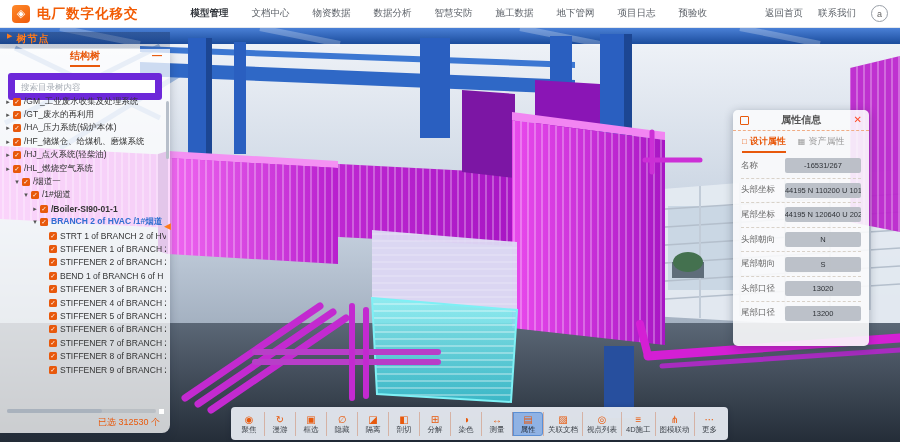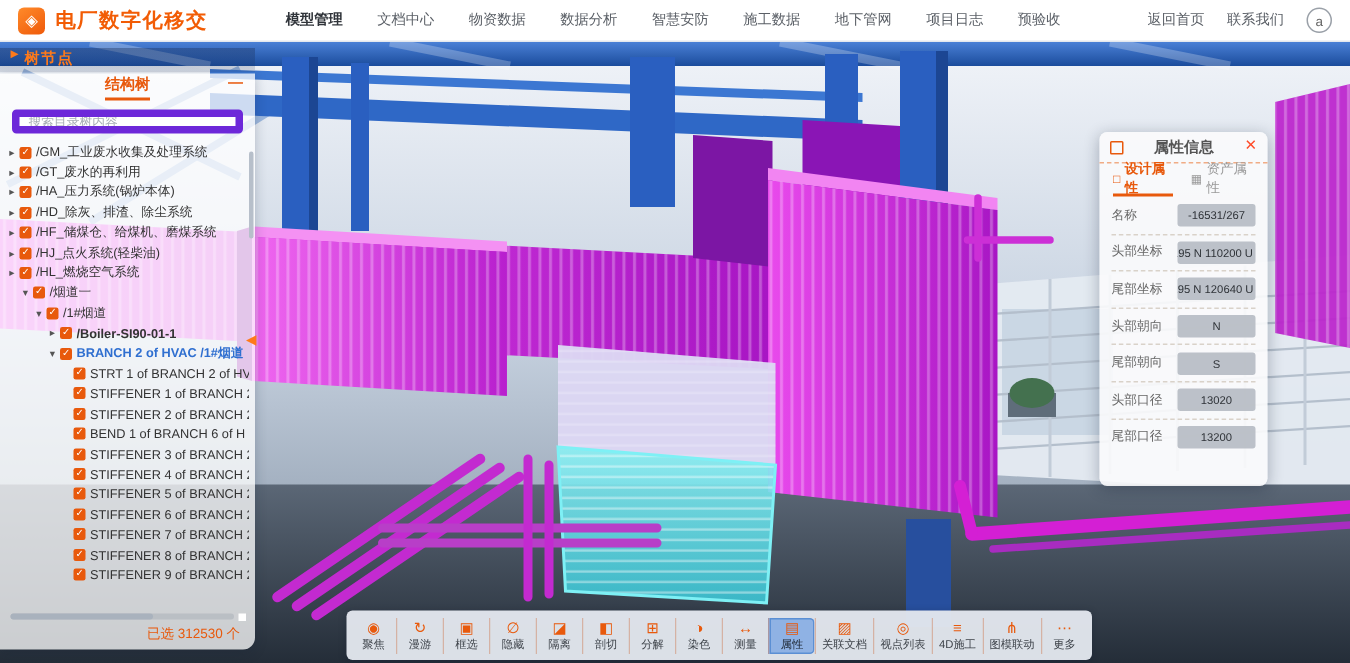--- a/index.html
+++ b/index.html
@@ -30,21 +30,21 @@
             display:flex;align-items:flex-start;padding-left:7px;box-sizing:border-box;
             background:linear-gradient(rgba(25,45,85,.38),rgba(25,45,85,.12));}
   .tree-hdr .tri{color:#ff7a1a;font-size:7px;margin-right:4px;}
   .tree-hdr .t{color:#ff7a1a;font-size:10px;font-weight:bold;letter-spacing:1px;}
   .tree-panel{position:absolute;left:0;top:49px;width:170px;height:384px;z-index:10;
               background:rgba(255,255,255,.76);border-radius:0 0 8px 0;
               box-shadow:0 2px 8px rgba(20,30,50,.25);box-sizing:border-box;}
   .tab-row{position:relative;height:21px;display:flex;align-items:flex-start;justify-content:center;}
   .tab{font-size:10px;color:#e8590c;font-weight:bold;padding-bottom:2px;border-bottom:2px solid #e8590c;cursor:pointer;}
   .minimize{position:absolute;right:8px;top:2px;color:#e8590c;font-size:10px;font-weight:bold;cursor:pointer;line-height:10px;}
-  .search{display:block;width:154px;margin:3px auto 2px auto;height:16px;border:5px solid #6d28d9;
+  .search{display:block;width:154px;margin:3px auto 2px auto;height:27px;border:7px solid #6d28d9;
           border-radius:3px;background:#fff;font-size:8.5px;padding:0 6px;box-sizing:border-box;color:#444;
           font-family:inherit;outline:none;}
   .search::placeholder{color:#a8aeb6;}
   .tree-list{position:absolute;top:46px;left:0;right:4px;bottom:30px;overflow:hidden;}
   .tree-row{height:13.4px;display:flex;align-items:center;white-space:nowrap;cursor:pointer;}
   .arr{width:8px;font-size:7px;color:#555;text-align:center;flex:0 0 8px;}
   .arr[data-arrow="right"]::before{content:"▸";}
   .arr[data-arrow="down"]::before{content:"▾";}
   .cb{flex:0 0 8px;width:8px;height:8px;background:#e8590c;border-radius:1.5px;margin:0 3px 0 1px;
       color:#fff;font-size:6.5px;line-height:8px;text-align:center;}
@@ -52,21 +52,21 @@
   .tree-row .lbl{font-size:8.5px;color:#333;overflow:hidden;text-overflow:clip;}
   .tree-row.highlight .lbl{color:#2f6fd0;font-weight:bold;}
   .vscroll{position:absolute;right:1px;top:52px;width:3px;height:58px;background:#b7bfca;border-radius:2px;}
   .collapse-handle{position:absolute;right:-1px;top:172px;color:#ff7a1a;font-size:9px;cursor:pointer;}
   .hscroll{position:absolute;left:7px;right:14px;bottom:20px;height:4px;background:rgba(120,130,145,.22);border-radius:2px;}
   .hscroll .thumb{width:64%;height:4px;background:#a9b2bd;border-radius:2px;}
   .hscroll-box{position:absolute;right:6px;bottom:19px;width:5px;height:5px;background:#fff;}
   .sel-count{position:absolute;right:10px;bottom:4px;color:#e8590c;font-size:9px;}
 
   
-  .props{position:absolute;left:733px;top:88px;width:112px;height:236px;z-index:10;
+  .props{position:absolute;left:733px;top:110px;width:136px;height:236px;z-index:10;
          background:rgba(251,251,252,.9);border-radius:5px;box-shadow:0 2px 10px rgba(20,30,50,.3);
          box-sizing:border-box;}
   .props-title{height:20px;display:flex;align-items:center;padding:0 7px;border-bottom:1px dashed #f0ac85;}
   .pin{width:7px;height:7px;border:1.4px solid #e8590c;border-radius:1px;}
   .props-title .t{flex:1;text-align:center;font-size:10px;font-weight:bold;color:#555;}
   .close-x{color:#ff4b28;font-size:10px;font-weight:bold;cursor:pointer;line-height:10px;}
   .props-tabs{height:22px;display:flex;align-items:stretch;padding:0 9px;gap:12px;}
   .ptab{display:flex;align-items:center;gap:3px;font-size:9px;color:#999;cursor:pointer;border-bottom:2px solid transparent;}
   .ptab .ticon{font-size:8px;}
   .ptab.active{color:#e8590c;font-weight:bold;border-bottom-color:#e8590c;}
@@ -243,25 +243,20 @@
           <span class="cb"></span>
           <span class="lbl">/GT_废水的再利用</span>
         </div>
 
         <div class="tree-row" style="padding-left: 4px;">
           <span class="arr" data-arrow="right"></span>
           <span class="cb"></span>
           <span class="lbl">/HA_压力系统(锅炉本体)</span>
         </div>
 
-        <div class="tree-row" style="padding-left: 4px;">
-          <span class="arr" data-arrow="right"></span>
-          <span class="cb"></span>
-          <span class="lbl">/HD_除灰、排渣、除尘系统</span>
-        </div>
 
         <div class="tree-row" style="padding-left: 4px;">
           <span class="arr" data-arrow="right"></span>
           <span class="cb"></span>
           <span class="lbl">/HF_储煤仓、给煤机、磨煤系统</span>
         </div>
 
         <div class="tree-row" style="padding-left: 4px;">
           <span class="arr" data-arrow="right"></span>
           <span class="cb"></span>

